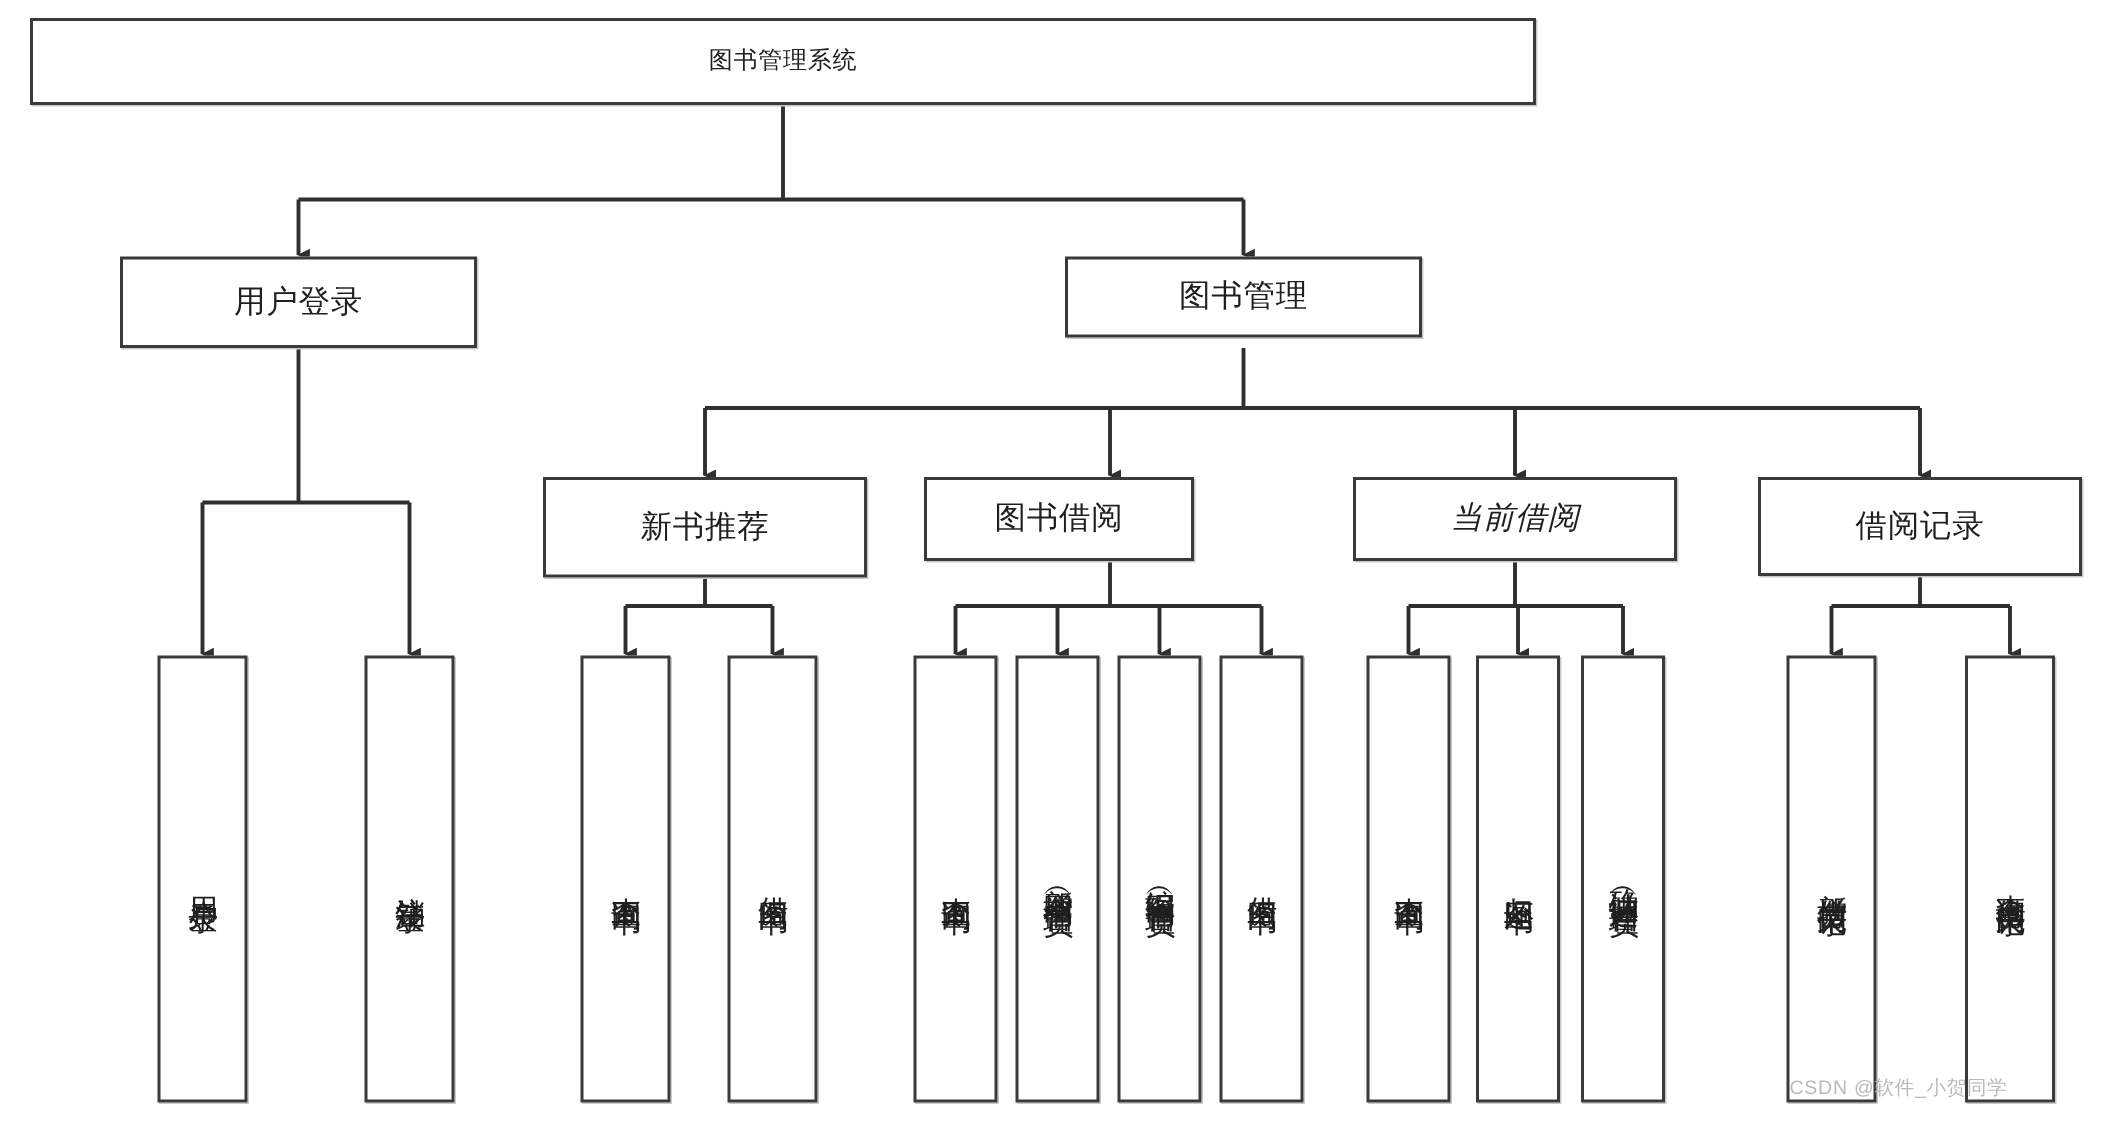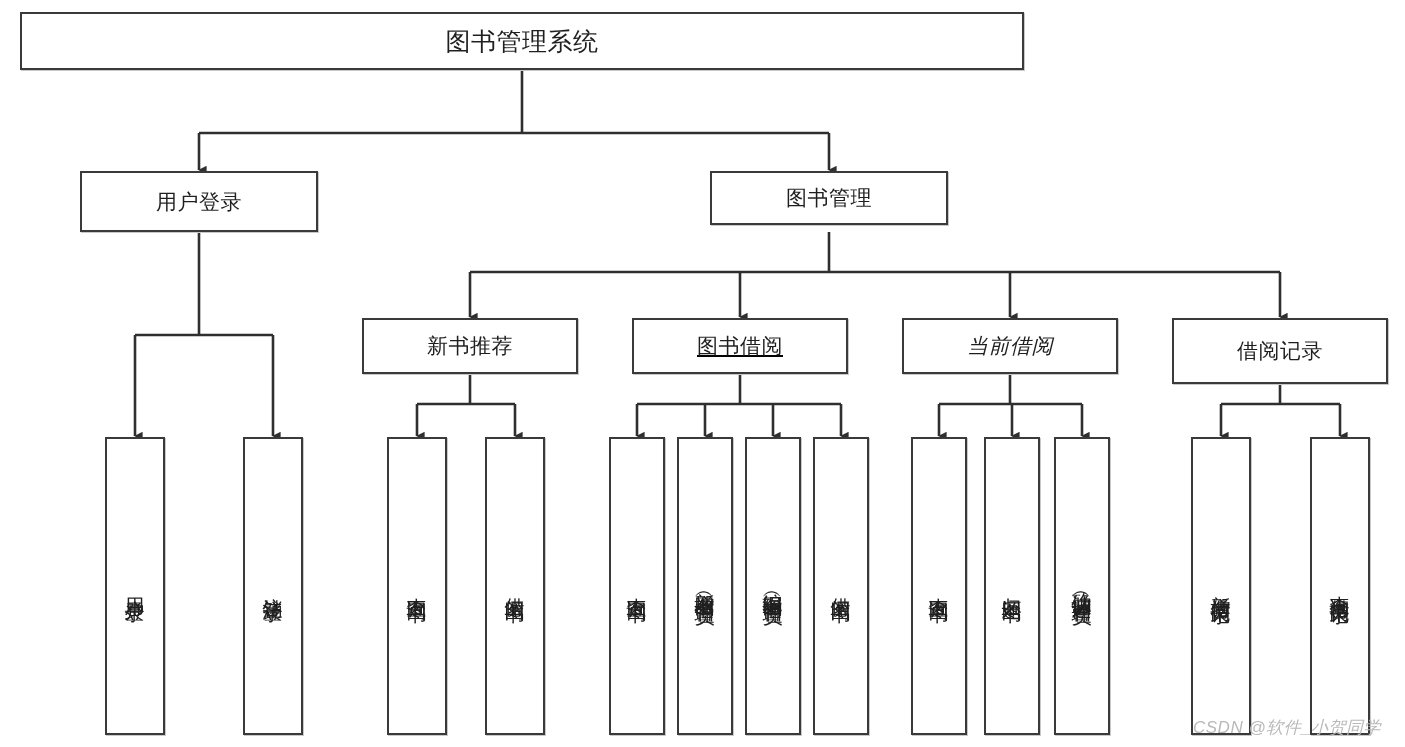--- a/index.html
+++ b/index.html
@@ -45,30 +45,29 @@
   }
   .node-box.vertical .node-label {
     writing-mode: vertical-rl;
     text-orientation: upright;
     letter-spacing: 2px;
     font-size: 20px;
     line-height: 1;
     white-space: nowrap;
   }
   .node-box.root .node-label {
-    font-size: 25px;
+    font-size: 16px;
   }
   .watermark {
     position: absolute;
     color: #b9b9b9;
-    font-size: 17px;
+    font-size: 13px;
     letter-spacing: 0.5px;
     white-space: nowrap;
     pointer-events: none;
-    font-style: italic;
   }
 </style>
 </head>
 <body>
 
 <div id="stage">
 
   <svg id="diagram-svg" viewBox="0 0 1405 747" xmlns="http://www.w3.org/2000/svg">
     <defs>
       <marker id="arrowhead" markerWidth="9" markerHeight="9" refX="4.2" refY="7.6" orient="auto" markerUnits="userSpaceOnUse">
@@ -115,24 +114,24 @@
   <div id="node-layer">
       <div class="node-box root" style="left: 20px; top: 12px; width: 1004px; height: 58px;">
         <span class="node-label">图书管理系统</span>
       </div>
       <div class="node-box" style="left: 80px; top: 171px; width: 238px; height: 61px;">
         <span class="node-label">用户登录</span>
       </div>
       <div class="node-box" style="left: 710px; top: 171px; width: 238px; height: 54px;">
         <span class="node-label">图书管理</span>
       </div>
-      <div class="node-box" style="left: 362px; top: 318px; width: 216px; height: 56px;">
+      <div class="node-box" style="left: 362px; top: 318px; width: 216px; height: 67px;">
         <span class="node-label">新书推荐</span>
       </div>
-      <div class="node-box" style="left: 632px; top: 318px; width: 216px; height: 56px; text-decoration: underline;">
+      <div class="node-box" style="left: 616px; top: 318px; width: 180px; height: 56px;">
         <span class="node-label">图书借阅</span>
       </div>
       <div class="node-box" style="left: 902px; top: 318px; width: 216px; height: 56px; font-style: italic;">
         <span class="node-label">当前借阅</span>
       </div>
       <div class="node-box" style="left: 1172px; top: 318px; width: 216px; height: 66px;">
         <span class="node-label">借阅记录</span>
       </div>
       <div class="node-box vertical" style="left: 105px; top: 437px; width: 60px; height: 298px;">
         <span class="node-label">用户登录</span>

